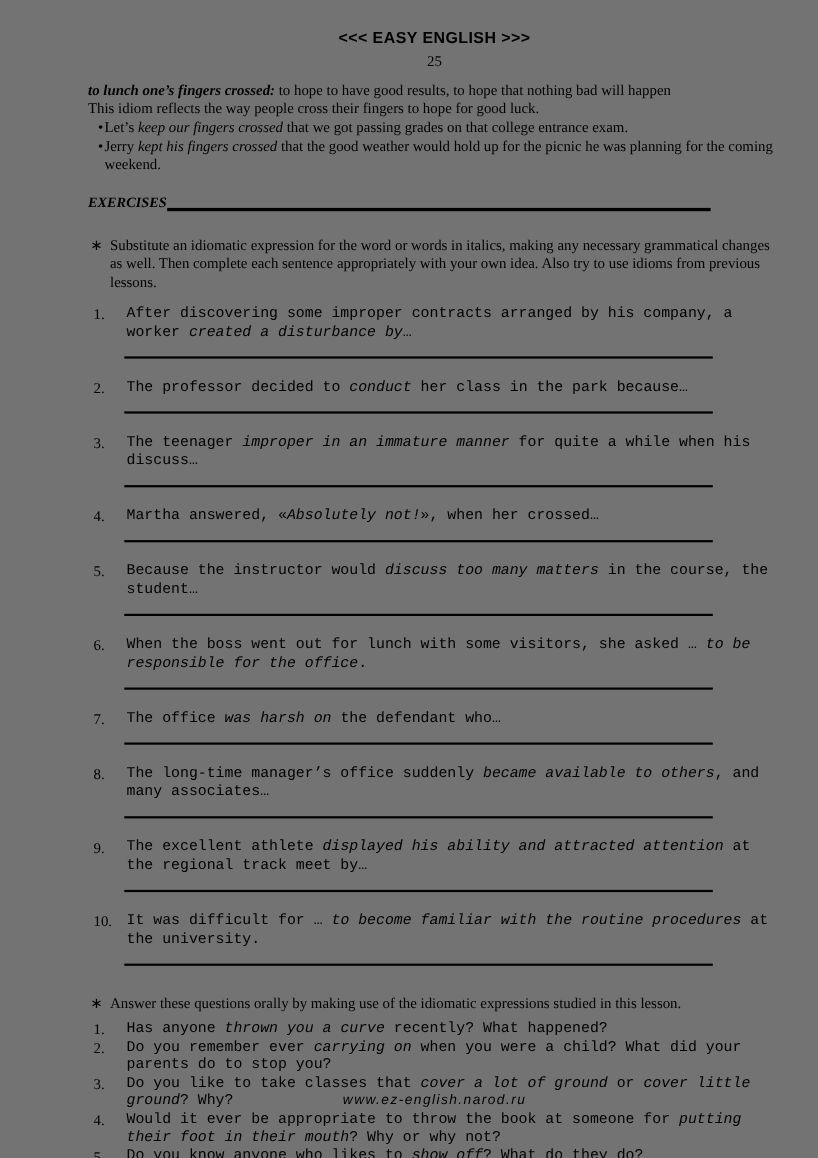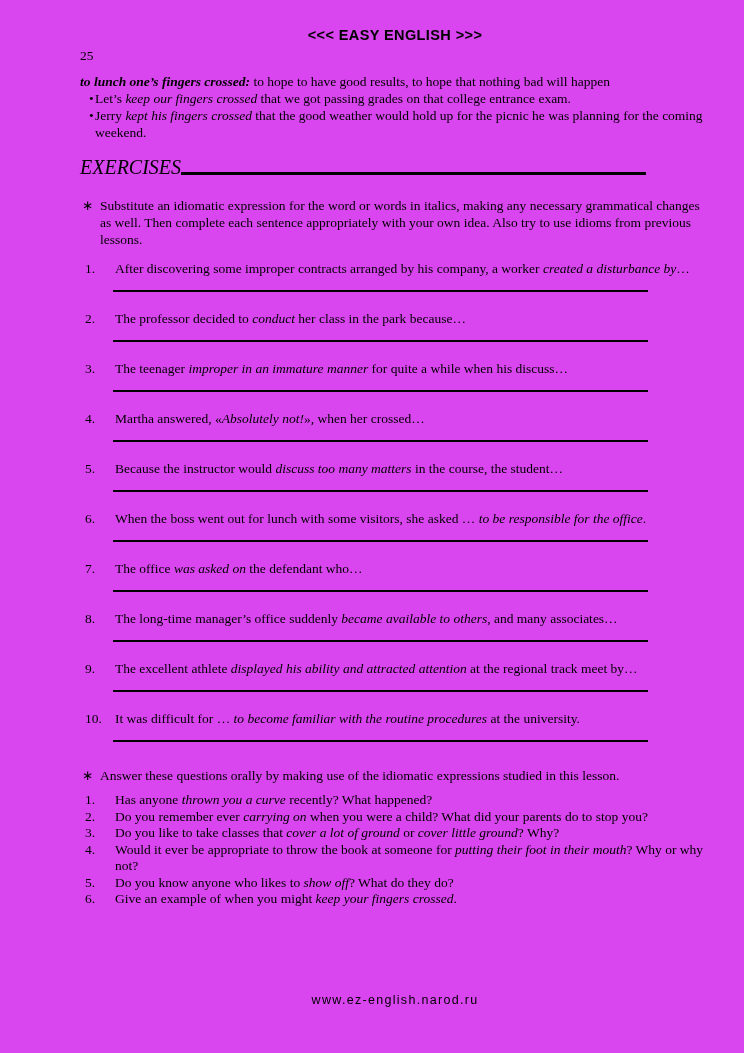--- a/index.html
+++ b/index.html
@@ -1,100 +1,102 @@
 <!DOCTYPE html>
 <html><head>
 <meta charset="utf-8">
 <style>
   * { margin:0; padding:0; box-sizing:border-box; }
   html,body { background:#888; }
   .page {
     position:relative;
     width:744px; height:1053px;
     margin:0 auto;
-    background:#d946ef;
+    background:#737373;
     color:#000;
     font-family:"Liberation Serif", serif;
     font-size:13.5px;
     line-height:17px;
     padding:27px 34px 0 80px;
     overflow:hidden;
   }
   .doc-title {
     text-align:center;
     font-family:"Liberation Sans", sans-serif;
     font-weight:bold;
     font-size:14.5px;
     letter-spacing:0.4px;
   }
   .page-num {
-    text-align:left;
+    text-align:center;
     margin-top:3px;
     font-size:13.5px;
   }
   .idiom-def { margin-top:9px; }
   .idiom-term { font-weight:bold; font-style:italic; }
   .italic { font-style:italic; }
   .example-item { display:flex; }
   .bullet-marker { width:15px; padding-left:9px; flex:none; }
   .example-text { flex:1; }
   .exercises-heading {
     display:flex;
     width:566px;
     margin-top:17px;
-    font-weight:normal;
+    font-weight:bold;
     font-style:italic;
-    font-size:20px;
+    font-size:13px;
     line-height:18px;
     justify-content:flex-end;
   }
   .heading-rule {
     flex:1;
     height:3px;
     background:#000;
     align-self:flex-end;
     margin-bottom:1px;
   }
   .instruction { display:flex; margin-top:21px; }
   .instruction.oral { margin-top:25px; }
   .instr-marker { width:20px; padding-left:2px; flex:none; }
   .instr-text { flex:1;font-family:Liberation Serif, serif; }
   .exercise-list { margin-top:12px; }
   .ex-item { margin-bottom:18px; }
   .ex-row { display:flex; }
   .ex-num { width:35px; padding-left:5px; flex:none; }
-  .ex-text { flex:1; }
+  .ex-text { flex:1;font-family:Liberation Mono, monospace; }
   .answer-line {
     width:535px;
     height:0;
     border-top:2px solid #000;
     margin:13px 0 0 33px;
   }
   .oral-list { margin-top:8px; line-height:16.5px; }
   .oral-item { display:flex; }
   .footer {
     position:absolute;
     left:80px; right:34px; bottom:44px;
     text-align:center;
     font-family:"Liberation Sans", sans-serif;
     font-size:12.5px;
     letter-spacing:1.3px;
+    font-style:italic;
   }
 </style>
 </head>
 <body>
 
 <div class="page">
 
   <div class="doc-title">&lt;&lt;&lt; EASY ENGLISH &gt;&gt;&gt;</div>
   <div class="page-num">25</div>
 
   <div class="idiom-def">
     <span class="idiom-term">to lunch one’s fingers crossed:</span><span> to hope to have good results, to hope that nothing bad will happen</span>
   </div>
+  <div>This idiom reflects the way people cross their fingers to hope for good luck.</div>
 
   <div>
     <div class="example-item">
       <span class="bullet-marker">•</span>
       <span class="example-text"><span>Let’s </span><span class="italic">keep our fingers crossed</span><span> that we got passing grades on that college entrance exam.</span></span>
     </div>
     <div class="example-item">
       <span class="bullet-marker">•</span>
       <span class="example-text"><span>Jerry </span><span class="italic">kept his fingers crossed</span><span> that the good weather would hold up for the picnic he was planning for the coming weekend.</span></span>
     </div>
@@ -149,21 +151,21 @@
     <div class="ex-item">
       <div class="ex-row">
         <span class="ex-num">6.</span>
         <span class="ex-text"><span>When the boss went out for lunch with some visitors, she asked … </span><span class="italic">to be responsible for the office</span><span>.</span></span>
       </div>
       <div class="answer-line"></div>
     </div>
     <div class="ex-item">
       <div class="ex-row">
         <span class="ex-num">7.</span>
-        <span class="ex-text"><span>The office </span><span class="italic">was asked on</span><span> the defendant who…</span></span>
+        <span class="ex-text"><span>The office </span><span class="italic">was harsh on</span><span> the defendant who…</span></span>
       </div>
       <div class="answer-line"></div>
     </div>
     <div class="ex-item">
       <div class="ex-row">
         <span class="ex-num">8.</span>
         <span class="ex-text"><span>The long-time manager’s office suddenly </span><span class="italic">became available to others</span><span>, and many associates…</span></span>
       </div>
       <div class="answer-line"></div>
     </div>

